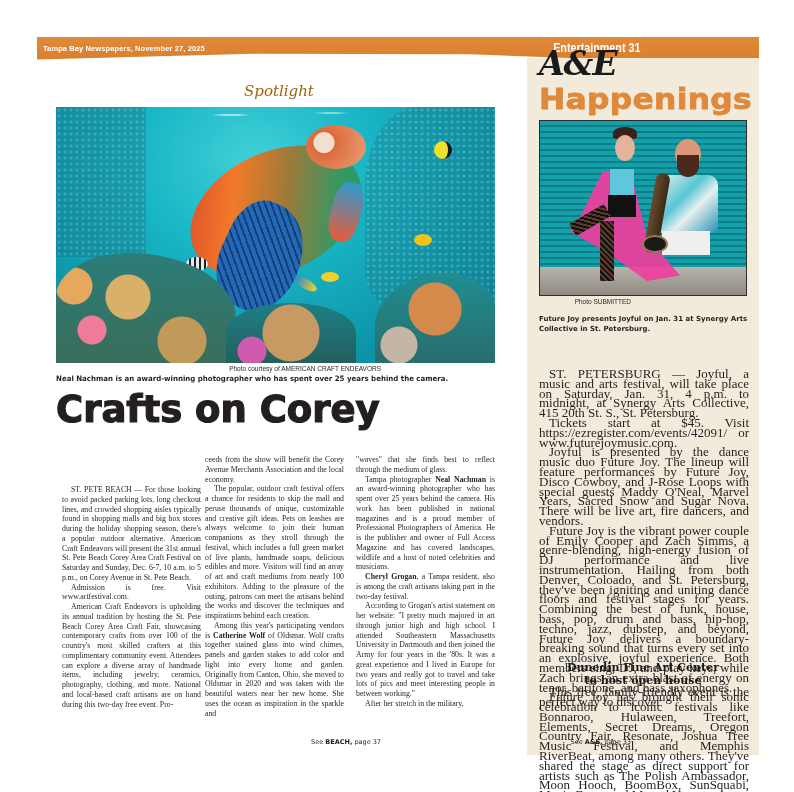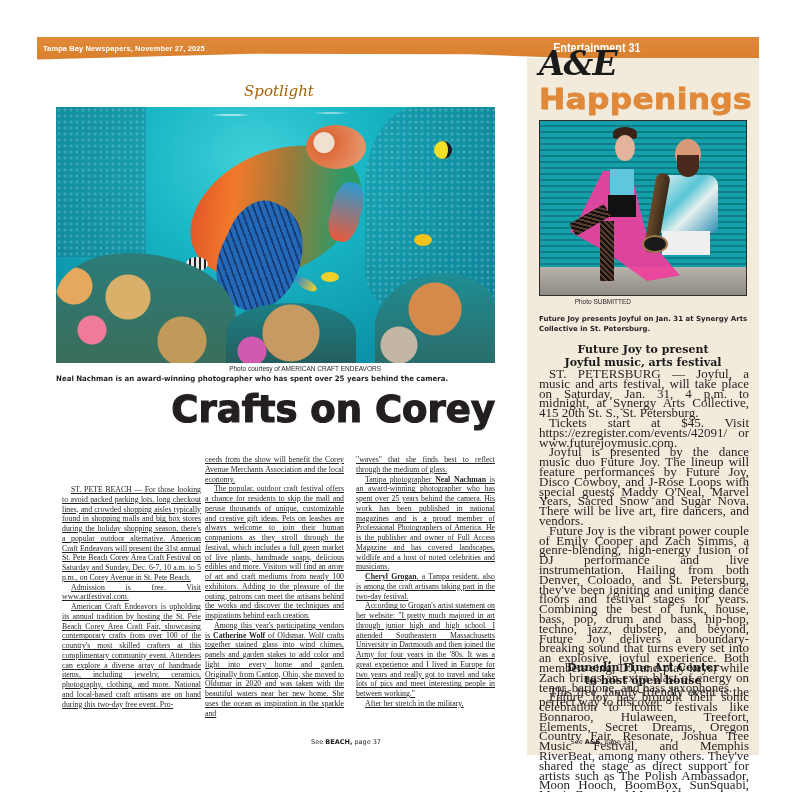--- a/index.html
+++ b/index.html
@@ -111,35 +111,35 @@
 
   .photo-credit {
     position: absolute; right: 299px; top: 365px; font-family: "Liberation Sans", sans-serif;
     font-size: 6.5px; color: #231f20;
   }
   .caption-main {
     position: absolute; left: 56px; top: 374px; font-family: "DejaVu Sans", sans-serif; font-weight: bold;
     font-size: 7.4px; color: #231f20; transform: scaleX(0.95); transform-origin: left center;
   }
   .headline {
-    position: absolute; left: 56px; top: 388px; width: 439px; text-align: right; font-family: "DejaVu Sans", sans-serif;
+    position: absolute; left: 56px; top: 388px; width: 439px; text-align: left; font-family: "DejaVu Sans", sans-serif;
     font-weight: 900; font-size: 37px; color: #231f20; letter-spacing: 0px; -webkit-text-stroke: 1.2px #231f20;
   }
   .deck {
     position: absolute; left: 56px; top: 433px; width: 445px; font-family: "DejaVu Serif", serif;
     font-size: 10.4px; color: #231f20; letter-spacing: -0.1px;
   }
 
   .byline { position: absolute; left: 56px; top: 455px; width: 139px; font-family: "Liberation Serif", serif; }
   .byline .name { font-weight: bold; font-size: 7.6px; }
   .byline .org { font-style: italic; font-size: 7.6px; padding-bottom: 2px; border-bottom: 1px solid #231f20; }
 
   .col {
     position: absolute; width: 139px; font-family: "Liberation Serif", serif; font-size: 7.8px;
-    line-height: 9.75px; color: #231f20; text-align: justify; text-decoration: underline;
+    line-height: 9.75px; color: #231f20; text-align: justify;
   }
   .col p { text-indent: 9px; }
   .col p.noind { text-indent: 0; }
   .col b { font-weight: bold; }
   .see-corey { position: absolute; right: 299px; top: 738px; font-family: "DejaVu Sans", sans-serif; font-size: 6.5px; }
 </style>
 </head>
 <body>
 
 <div class="page">
@@ -164,24 +164,20 @@
     <div class="man-shirt"></div>
     <div class="man-shorts"></div>
     <div class="man-head"></div>
     <div class="man-beard"></div>
     <div class="sax"></div>
     <div class="sax-bell"></div>
   </div>
   <div class="photo-credit-r">Photo SUBMITTED</div>
   <div class="caption-r">Future Joy presents Joyful on Jan. 31 at Synergy Arts Collective in St. Petersburg.</div>
 
-  <div class="side-head" style="top:343px;">
-    <div>Future Joy to present</div>
-    <div>Joyful music, arts festival</div>
-  </div>
   <div class="side-body" style="top:369px;">
     <p>ST. PETERSBURG — Joyful, a music and arts festival, will take place on Saturday, Jan. 31, 4 p.m. to midnight, at Synergy Arts Collective, 415 20th St. S., St. Petersburg.</p>
     <p>Tickets start at $45. Visit https://ezregister.com/events/42091/ or www.futurejoymusic.com.</p>
     <p>Joyful is presented by the dance music duo Future Joy. The lineup will feature performances by Future Joy, Disco Cowboy, and J-Rose Loops with special guests Maddy O'Neal, Marvel Years, Sacred Snow and Sugar Nova. There will be live art, fire dancers, and vendors.</p>
     <p>Future Joy is the vibrant power couple of Emily Cooper and Zach Simms, a genre-blending, high-energy fusion of DJ performance and live instrumentation. Hailing from both Denver, Coloado, and St. Petersburg, they've been igniting and uniting dance floors and festival stages for years. Combining the best of funk, house, bass, pop, drum and bass, hip-hop, techno, jazz, dubstep, and beyond, Future Joy delivers a boundary-breaking sound that turns every set into an explosive, joyful experience. Both members sing, DJ, and play keys, while Zach brings an extra blast of energy on tenor, baritone, and bass saxophones.</p>
     <p>Future Joy has brought their sonic celebration to iconic festivals like Bonnaroo, Hulaween, Treefort, Elements, Secret Dreams, Oregon Country Fair, Resonate, Joshua Tree Music Festival, and Memphis RiverBeat, among many others. They've shared the stage as direct support for artists such as The Polish Ambassador, Moon Hooch, BoomBox, SunSquabi, Manic Focus and Marvel Years.</p>
   </div>
 
   <div class="side-head" style="top:661px;text-align:center;">
     <div>Dunedin Fine Art Center</div>

